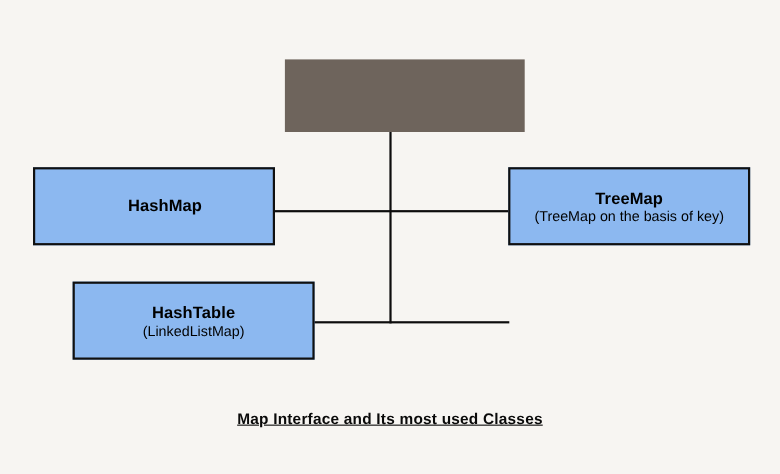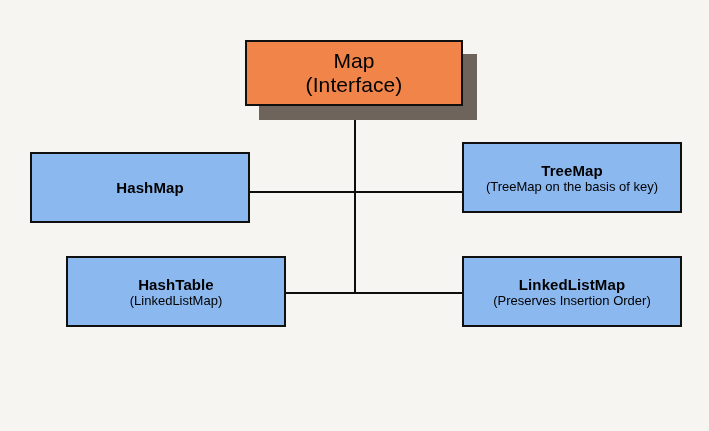--- a/index.html
+++ b/index.html
@@ -75,21 +75,21 @@
   
   .node-impl {
     background: #8cb8f0;
     width: 220px;
     height: 71px;
   }
   .node-impl .title { font-size: 15px; }
   .node-impl .subtitle { font-size: 13px; margin-top: 1px; }
 
   .pos-tl { left: 30px;  top: 152px; padding-left: 20px; }
-  .pos-tr { left: 462px; top: 142px; }
+  .pos-tr { left: 462px; top: 152px; }
   .pos-bl { left: 30px;  top: 256px; margin-left: 36px; }
   .pos-br { left: 462px; top: 256px; }
 
   
   .caption {
     position: absolute;
     left: 0;
     right: 0;
     top: 372px;
     text-align: center;
@@ -106,38 +106,31 @@
 <div id="diagram">
 
   <div class="root-shadow"></div>
 
   <div class="line line-v" style="left:354px; top:105px; height:189px;"></div>
 
   <div class="line line-h" style="left:249px; top:191px; width:214px;"></div>
 
   <div class="line line-h" style="left:249px; top:292px; width:214px;"></div>
 
-  <div class="node node-root">
-    <div class="title">Map</div>
-    <div class="title">(Interface)</div>
-  </div>
 
   <div class="node node-impl pos-tl">
     <div class="title">HashMap</div>
   </div>
 
   <div class="node node-impl pos-tr">
     <div class="title">TreeMap</div>
     <div class="subtitle">(TreeMap on the basis of key)</div>
   </div>
 
   <div class="node node-impl pos-bl">
     <div class="title">HashTable</div>
     <div class="subtitle">(LinkedListMap)</div>
   </div>
 
-  <div class="node node-impl pos-br">
-    <div class="title">LinkedListMap</div>
-    <div class="subtitle">(Preserves Insertion Order)</div>
-  </div>
 
+  <div class="caption">Map Interface and Its most used Classes</div>
 
 </div>
 
 </body></html>

